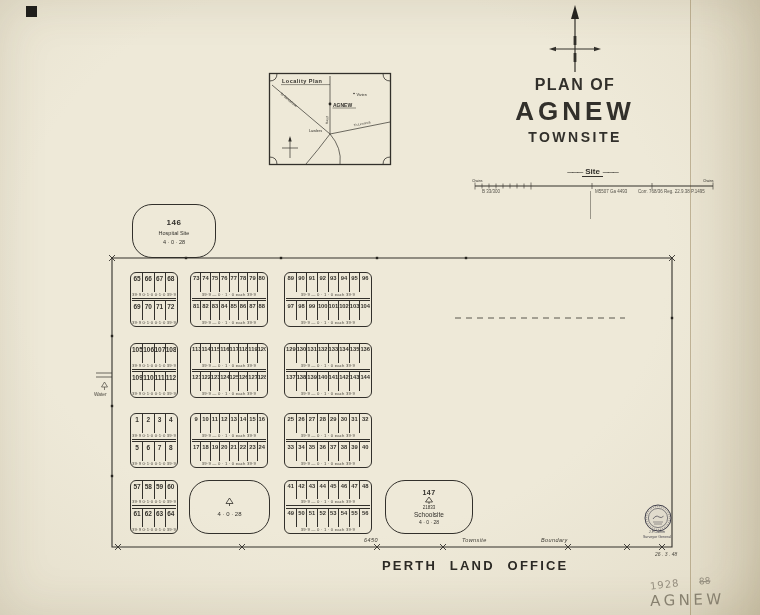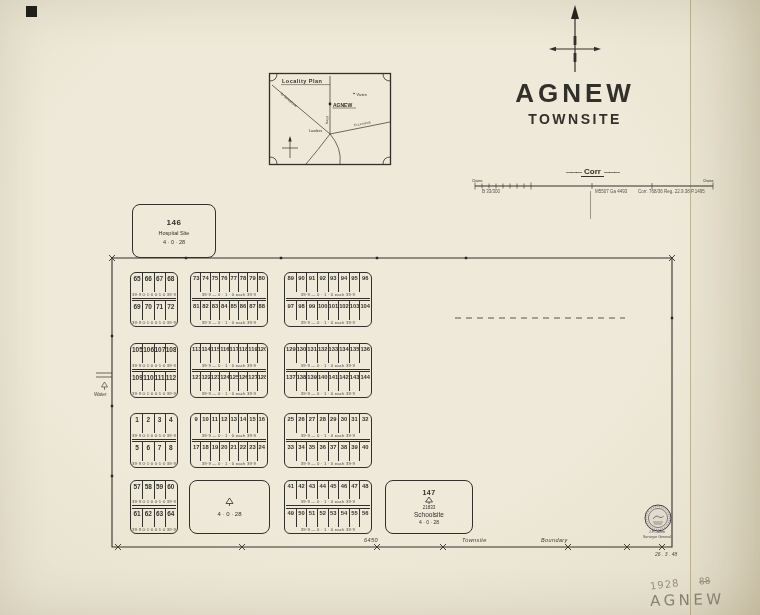--- a/index.html
+++ b/index.html
@@ -42,21 +42,21 @@
   .half:last-child  { border-top:.9px solid #32302b; }
   .nums { display:flex; flex:1; }
   .lot { flex:1; border-right:.8px solid #32302b; text-align:center; padding-top:2.5px;
          font-size:6.5px; line-height:1; font-weight:bold; color:#34322c; overflow:hidden;}
   .c8 .lot { font-size:5.8px; }
   .lot:last-child { border-right:none; }
   .note { font-size:4.2px; text-align:center; white-space:nowrap; overflow:hidden;
           color:#4c4940; padding-bottom:1px; letter-spacing:.2px;}
   
   .parcel {
-    position:absolute; border:1.1px solid #32302b; border-radius:8px; text-align:center;
+    position:absolute; border:1.1px solid #32302b; border-radius:20px; text-align:center;
     display:flex; flex-direction:column; align-items:center; justify-content:center;
   }
   .p-lot { font-weight:bold; font-size:8px; letter-spacing:.5px; }
   .p-name { font-size:5.5px; }
   .p-area { font-size:5.5px; }
   .treeicon { display:block; }
   
   .smallital { font-style:italic; font-size:5.5px; color:#3c3a33; letter-spacing:.4px; }
   .office { left:382px; top:558px; font-size:13px; font-weight:bold; letter-spacing:2.2px;
             word-spacing:7px; color:#2c2a25; }
@@ -105,25 +105,26 @@
     <text x="12" y="22" font-size="3.4" transform="rotate(40 12 22)">To Sandstone</text>
     <text x="60" y="52" font-size="3.2" transform="rotate(-88 60 52)">Road</text>
     <g>
       <line x1="22" y1="66" x2="22" y2="86" stroke="#32302b" stroke-width=".7"></line>
       <line x1="14" y1="76" x2="30" y2="76" stroke="#32302b" stroke-width=".7"></line>
       <polygon points="22,64 20.3,69.5 23.7,69.5" fill="#32302b"></polygon>
     </g>
   </svg>
 
   <div class="abs titleblock">
+    <div class="t-planof">PLAN OF</div>
     <div class="t-name">AGNEW</div>
     <div class="t-townsite">TOWNSITE</div>
   </div>
 
-  <div class="abs scale-label"><span>Corr</span></div>
+  <div class="abs scale-label"><span>Site</span></div>
   <svg class="abs" style="left:472px;top:179px" width="244" height="12" viewBox="0 0 244 12">
     <line x1="3" y1="7" x2="241" y2="7" stroke="#32302b" stroke-width="1"></line>
     <g stroke="#32302b" stroke-width=".6">
       <line x1="3" y1="3.5" x2="3" y2="10.5"></line>
         <line x1="10" y1="4.5" x2="10" y2="9.5"></line>
       <line x1="17" y1="4.5" x2="17" y2="9.5"></line>
         <line x1="24" y1="4.5" x2="24" y2="9.5"></line>
       <line x1="31" y1="4.5" x2="31" y2="9.5"></line>
         <line x1="38" y1="4.5" x2="38" y2="9.5"></line>
       <line x1="45" y1="4.5" x2="45" y2="9.5"></line>
@@ -474,20 +475,21 @@
   <svg class="abs" style="left:100px;top:382px" width="9" height="8" viewBox="0 0 9 8">
     <path d="M4.5,0 L1.5,5 H7.5 Z" fill="none" stroke="#4c4940" stroke-width=".7"></path>
     <line x1="4.5" y1="5" x2="4.5" y2="8" stroke="#4c4940" stroke-width=".7"></line>
   </svg>
   <div class="abs waterlbl">Water</div>
 
   <div class="abs smallital" style="left:364px;top:537px">6450</div>
   <div class="abs smallital" style="left:462px;top:537px">Townsite</div>
   <div class="abs smallital" style="left:541px;top:537px">Boundary</div>
 
+  <div class="abs office">PERTH LAND OFFICE</div>
 
   <svg class="abs" style="left:643px;top:503px" width="30" height="30" viewBox="0 0 30 30">
     <circle cx="15" cy="15" r="13" fill="rgba(60,60,90,.05)" stroke="#403f4a" stroke-width="1"></circle>
     <circle cx="15" cy="15" r="11.4" fill="none" stroke="#403f4a" stroke-width=".5" stroke-dasharray="1 1.1"></circle>
     <circle cx="15" cy="15" r="9.6" fill="none" stroke="#403f4a" stroke-width=".6"></circle>
     <path d="M10,16 q3,-4.5 6,-2 q2.2,1.6 4.5,-.8" fill="none" stroke="#403f4a" stroke-width=".7"></path>
     <path d="M10,19 H20 M11,21 H19" stroke="#403f4a" stroke-width=".5"></path>
   </svg>
   <div class="abs sealimprint">
     <div>J.P.Camm</div>

